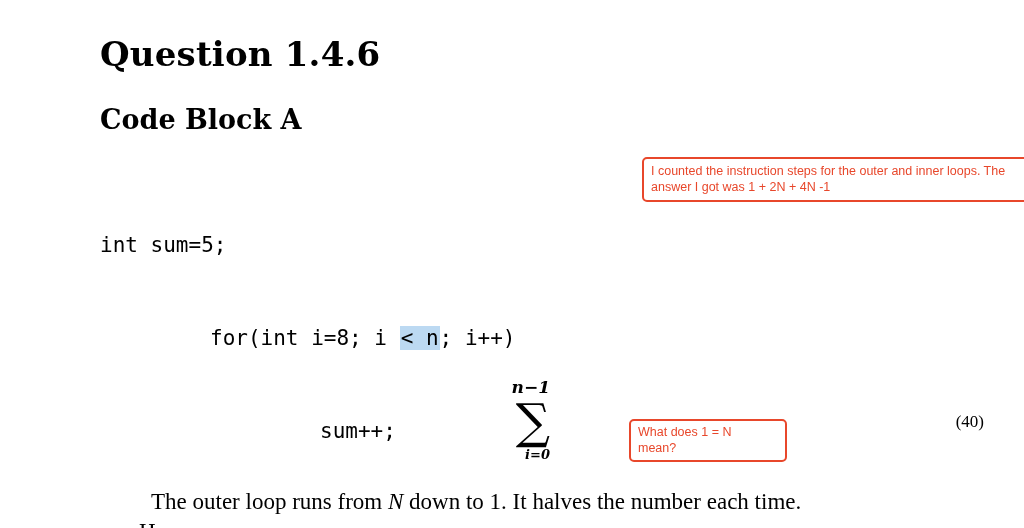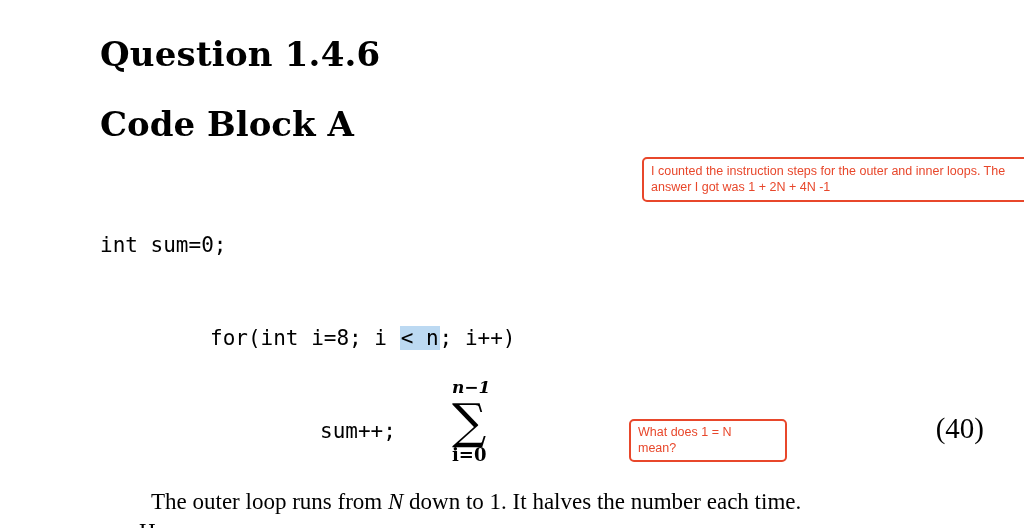--- a/index.html
+++ b/index.html
@@ -29,21 +29,21 @@
     font-size: 34px;
     letter-spacing: 0.2px;
     white-space: nowrap;
   }
   .subtitle {
     position: absolute;
     left: 100px;
     top: 104px;
     font-family: "DejaVu Serif", serif;
     font-weight: bold;
-    font-size: 34px;
+    font-size: 27px;
     white-space: nowrap;
   }
   .code-block {
     position: absolute;
     left: 100px;
     top: 168px;
     font-family: "DejaVu Sans Mono", monospace;
     font-size: 21px;
     line-height: 31px;
     white-space: pre;
@@ -81,49 +81,50 @@
   }
   .equation-wrap {
     position: absolute;
     left: 0;
     top: 378px;
     width: 1024px;
     height: 96px;
   }
   .sigma-group {
     position: absolute;
-    left: 452px;
+    left: 470px;
     top: 0px;
     width: 80px;
-    text-align: left;
+    text-align: right;
   }
   .sigma-limit-top {
     font-family: "DejaVu Serif", serif;
     font-style: italic;
     font-weight: bold;
     font-size: 17px;
     line-height: 18px;
   }
   .sigma-symbol {
     font-family: "DejaVu Serif", serif;
     font-size: 48px;
     line-height: 50px;
     font-weight: normal;
   }
   .sigma-limit-bottom {
     font-family: "DejaVu Serif", serif;
+    font-style: italic;
     font-weight: bold;
-    font-size: 18px;
+    font-size: 13px;
     line-height: 18px;
   }
   .eq-number {
     position: absolute;
     right: 40px;
     top: 412px;
-    font-size: 29px;
+    font-size: 17px;
   }
   .annotation {
     position: absolute;
     box-sizing: border-box;
     border: 2px solid #e8472b;
     border-radius: 5px;
     background: #ffffff;
     color: #e8472b;
     font-family: "Liberation Sans", sans-serif;
     font-size: 12.5px;
@@ -146,21 +147,21 @@
 </head>
 <body>
 
 <div class="page">
 
   <div class="title">Question 1.4.6</div>
 
   <div class="subtitle">Code Block A</div>
 
   <div class="code-block">
-    <div class="code-line">int sum=0;</div>
+    <div class="code-line">int sum=5;</div>
     <div class="code-line"><span style="display:inline-block;width:110px;"></span><span>for(int i=8; i </span><span class="hl">&lt; n</span><span>; i++)</span></div>
     <div class="code-line"><span style="display:inline-block;width:220px;"></span><span>sum++;</span></div>
   </div>
 
 
   <div class="equation-wrap">
     <div class="sigma-group">
       <div class="sigma-limit-top">n−1</div>
       <div class="sigma-symbol">∑</div>
       <div class="sigma-limit-bottom">i=0</div>

